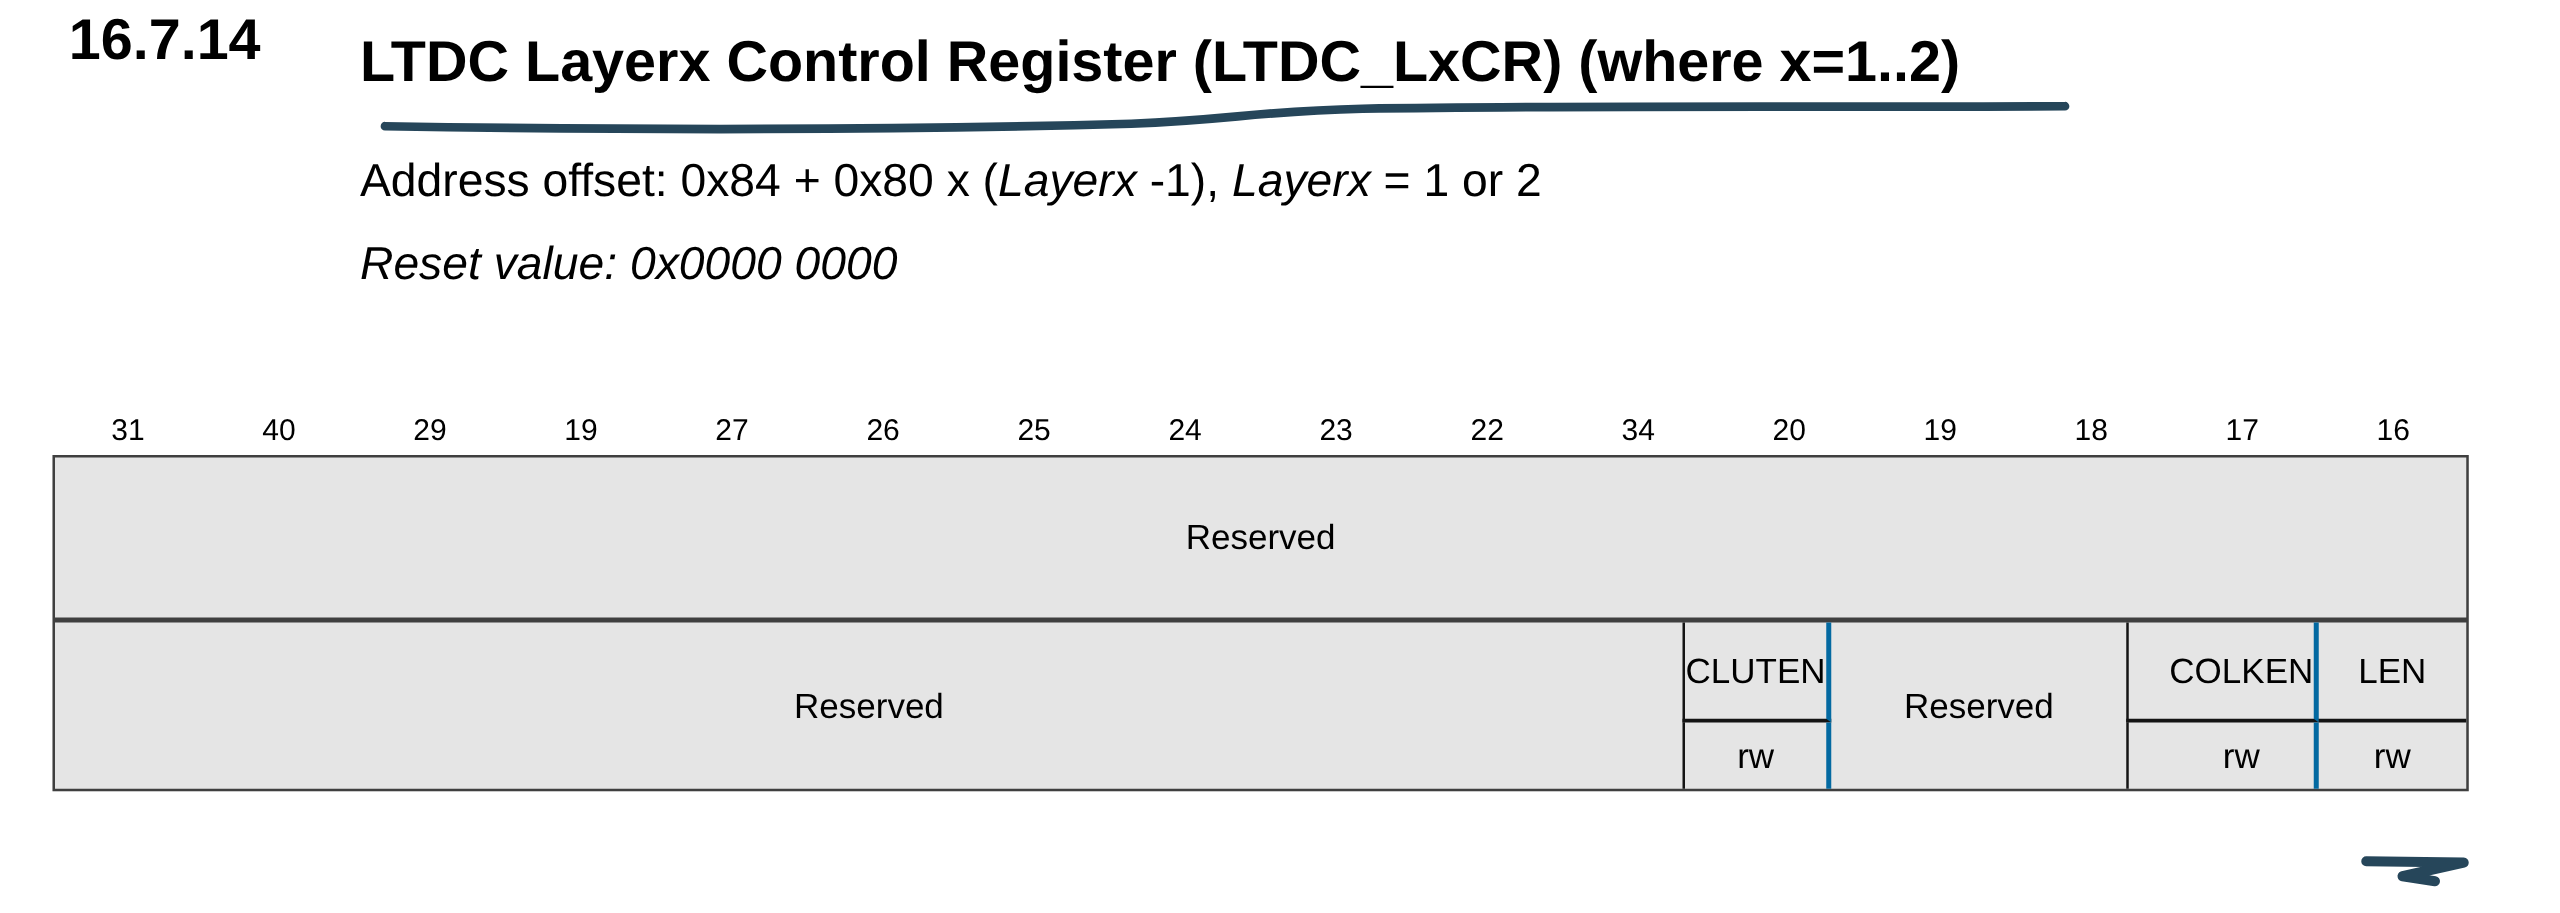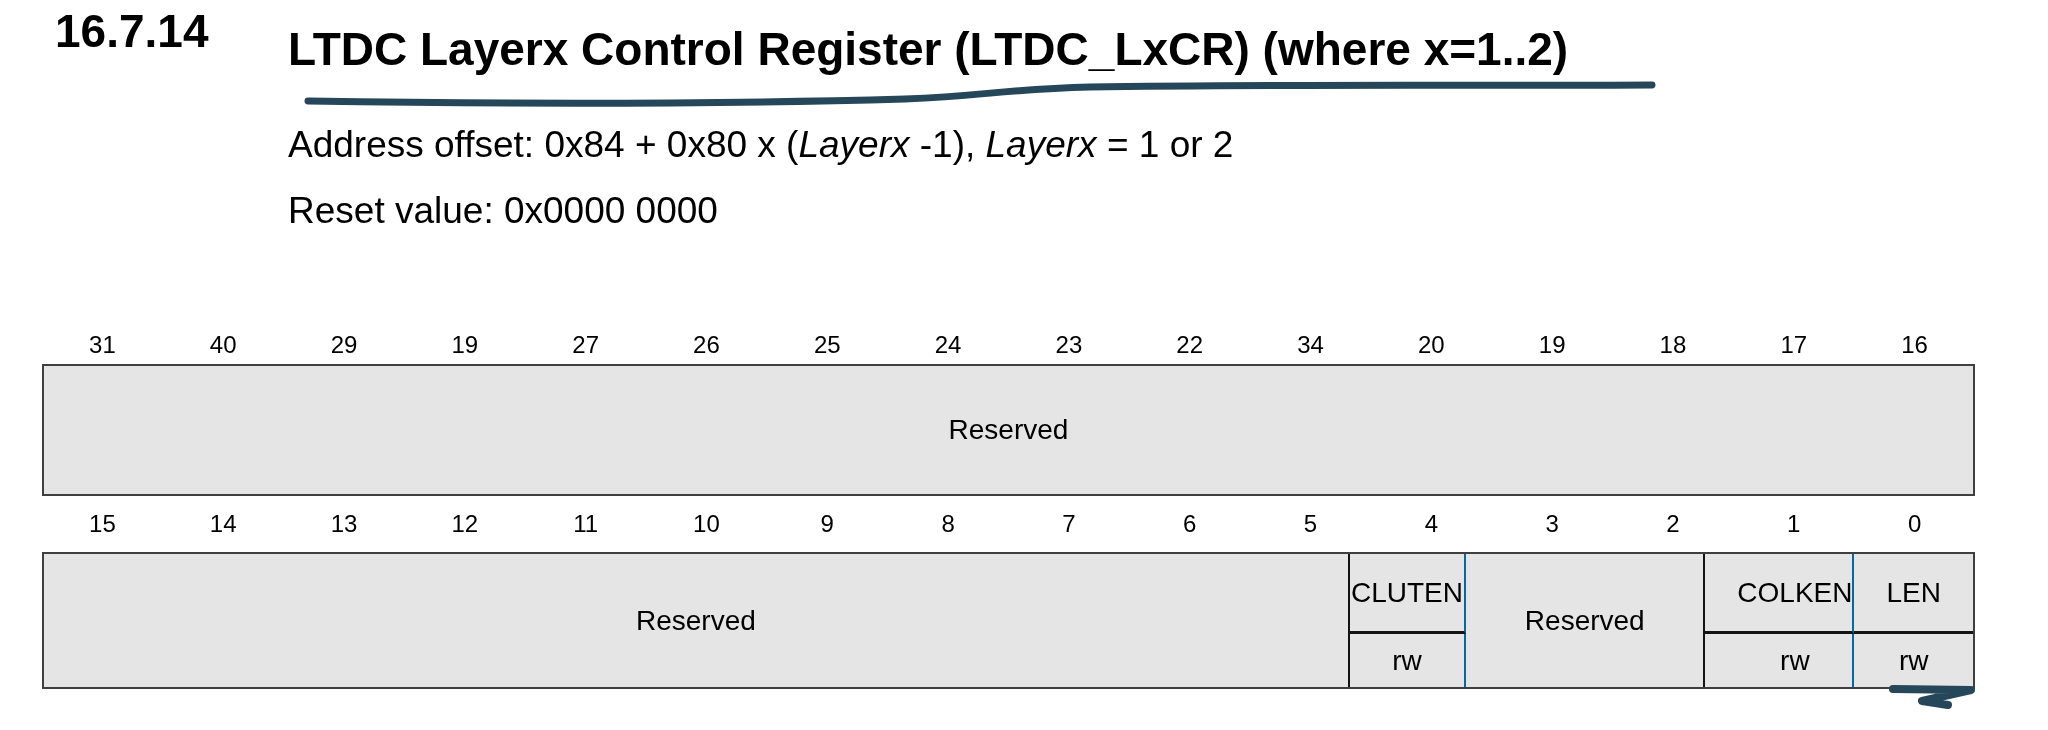--- a/index.html
+++ b/index.html
@@ -21,21 +21,21 @@
     font-size:46px;font-weight:bold;white-space:nowrap;
   }
   
   .addr-line{
     position:absolute;left:288px;top:124px;
     font-size:37px;white-space:nowrap;
   }
   .addr-line .it{font-style:italic;}
   .reset-line{
     position:absolute;left:288px;top:190px;
-    font-size:37px;white-space:nowrap;
+    font-size:37px;font-style:italic;white-space:nowrap;
   }
   
   .diagram{
     position:absolute;left:42px;top:326px;width:1933px;
   }
   .bitrow{
     display:grid;grid-template-columns:repeat(16,1fr);
     height:38px;align-items:center;
     font-size:24px;text-align:center;
   }
@@ -60,21 +60,21 @@
     box-sizing:border-box;white-space:nowrap;
   }
   .rspan{grid-row:1/3;}
   .c1-11{grid-column:1/12;}
   .c12{grid-column:12;}
   .c13-14{grid-column:13/15;}
   .c15{grid-column:15;padding-left:32px;}
   .c16{grid-column:16;}
   .r1{grid-row:1;}
   .r2{grid-row:2;}
-  .vb{border-left:2px solid #141414;border-right:2px solid #0369a1;}
+  .vb{border-left:2px solid #141414;border-right:4px solid #0369a1;}
   .nb{border-bottom:3px solid #141414;}
   
   .overlay{
     position:absolute;left:0;top:0;width:2048px;height:730px;
     pointer-events:none;
   }
 </style>
 </head>
 <body>
 
@@ -105,38 +105,20 @@
       <span>19</span>
       <span>18</span>
       <span>17</span>
       <span>16</span>
     </div>
 
     <div class="regbox high">
       <span>Reserved</span>
     </div>
 
-    <div class="bitrow low">
-      <span>15</span>
-      <span>14</span>
-      <span>13</span>
-      <span>12</span>
-      <span>11</span>
-      <span>10</span>
-      <span>9</span>
-      <span>8</span>
-      <span>7</span>
-      <span>6</span>
-      <span>5</span>
-      <span>4</span>
-      <span>3</span>
-      <span>2</span>
-      <span>1</span>
-      <span>0</span>
-    </div>
 
     <div class="regbox low">
       <div class="cell rspan c1-11">Reserved</div>
       <div class="cell r1 c12 vb nb">CLUTEN</div>
       <div class="cell r2 c12 vb">rw</div>
       <div class="cell rspan c13-14">Reserved</div>
       <div class="cell r1 c15 vb nb">COLKEN</div>
       <div class="cell r2 c15 vb">rw</div>
       <div class="cell r1 c16 nb">LEN</div>
       <div class="cell r2 c16">rw</div>

